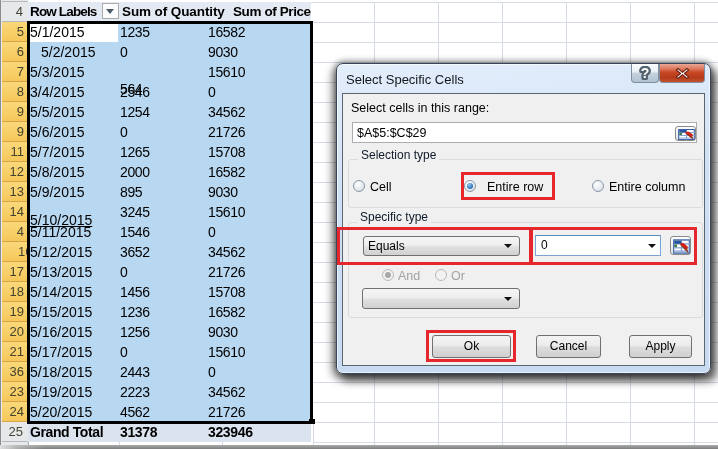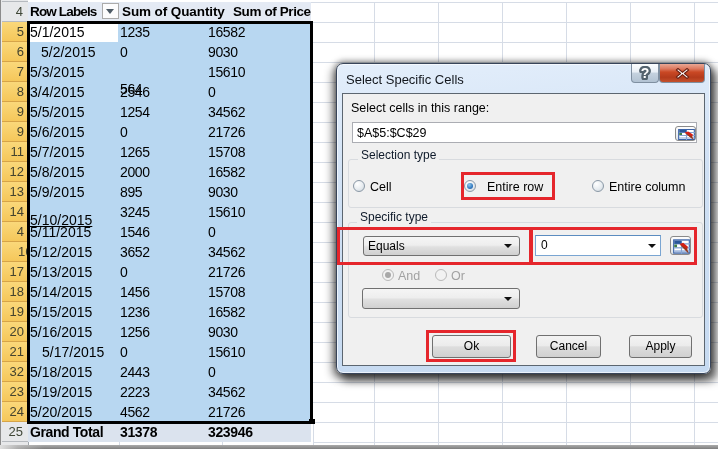--- a/index.html
+++ b/index.html
@@ -126,21 +126,21 @@
     <div class="rh amber" style="top:162px;">12</div>
     <div class="rh amber" style="top:182px;">13</div>
     <div class="rh amber" style="top:202px;">14</div>
     <div class="rh amber" style="top:222px;">4</div>
     <div class="rh amber" style="top:242px;padding-left:16px;">16</div>
     <div class="rh amber" style="top:262px;">17</div>
     <div class="rh amber" style="top:282px;">18</div>
     <div class="rh amber" style="top:302px;">19</div>
     <div class="rh amber" style="top:322px;">20</div>
     <div class="rh amber" style="top:342px;">21</div>
-    <div class="rh amber" style="top:362px;">32</div>
+    <div class="rh amber" style="top:362px;">36</div>
     <div class="rh amber" style="top:382px;">23</div>
     <div class="rh amber" style="top:402px;">24</div>
     <div class="rh gray-cell" style="top:422px;">25</div>
     <div class="rh gray-cell" style="top:442px; height:7px; border-bottom:none;"></div>
   </div>
 
 <div class="abs" style="left:28px; top:2px; width:283px; height:20px; background:#e4eaf4;"></div>
 <div class="abs" style="left:29px; top:22px; width:281px; height:400px; background:#b8d7f1;"></div>
 <div class="abs" style="left:29px; top:22px; width:89px; height:20px; background:#fff;"></div>
 <div class="abs" style="left:28px; top:422px; width:283px; height:20px; background:#dbe3ee;"></div>
@@ -194,21 +194,21 @@
     <div class="cell num" style="left:208px; top:262px; width:100px;">21726</div>
     <div class="cell" style="left:30px; top:282px;">5/14/2015</div>
     <div class="cell num" style="left:120px; top:282px; width:100px;">1456</div>
     <div class="cell num" style="left:208px; top:282px; width:100px;">15708</div>
     <div class="cell" style="left:30px; top:302px;">5/15/2015</div>
     <div class="cell num" style="left:120px; top:302px; width:100px;">1236</div>
     <div class="cell num" style="left:208px; top:302px; width:100px;">16582</div>
     <div class="cell" style="left:30px; top:322px;">5/16/2015</div>
     <div class="cell num" style="left:120px; top:322px; width:100px;">1256</div>
     <div class="cell num" style="left:208px; top:322px; width:100px;">9030</div>
-    <div class="cell" style="left:30px; top:342px;margin-left:12px;">5/17/2015</div>
+    <div class="cell" style="left:30px; top:342px;">5/17/2015</div>
     <div class="cell num" style="left:120px; top:342px; width:100px;">0</div>
     <div class="cell num" style="left:208px; top:342px; width:100px;">15610</div>
     <div class="cell" style="left:30px; top:362px;">5/18/2015</div>
     <div class="cell num" style="left:120px; top:362px; width:100px;">2443</div>
     <div class="cell num" style="left:208px; top:362px; width:100px;">0</div>
     <div class="cell" style="left:30px; top:382px;">5/19/2015</div>
     <div class="cell num" style="left:120px; top:382px; width:100px;">2223</div>
     <div class="cell num" style="left:208px; top:382px; width:100px;">34562</div>
     <div class="cell" style="left:30px; top:402px;">5/20/2015</div>
     <div class="cell num" style="left:120px; top:402px; width:100px;">4562</div>

